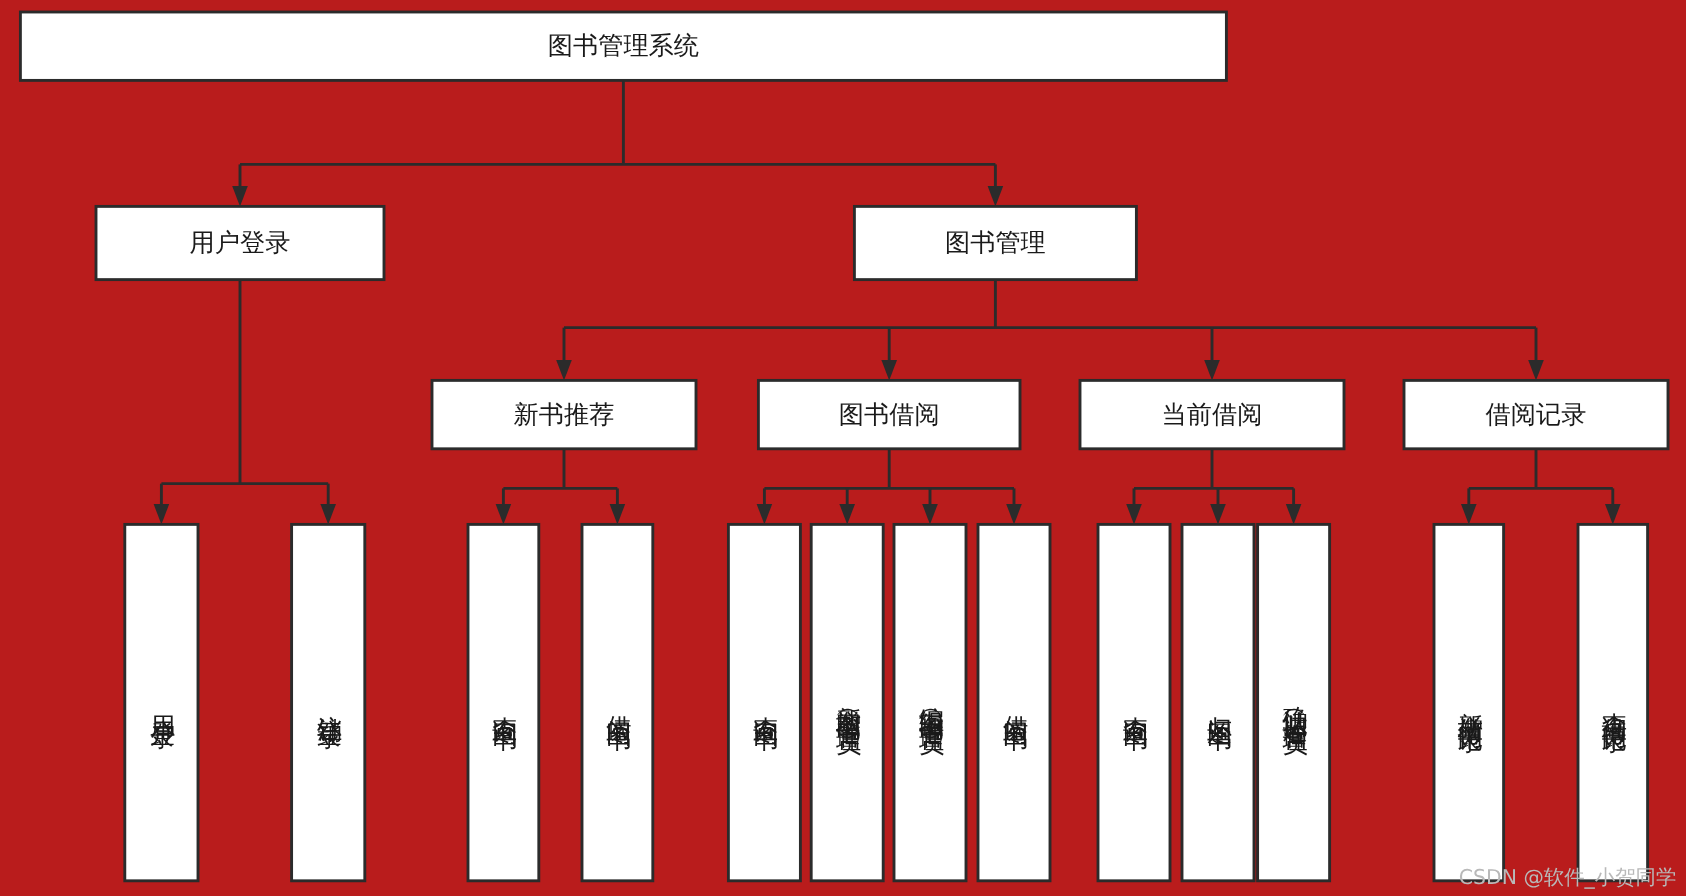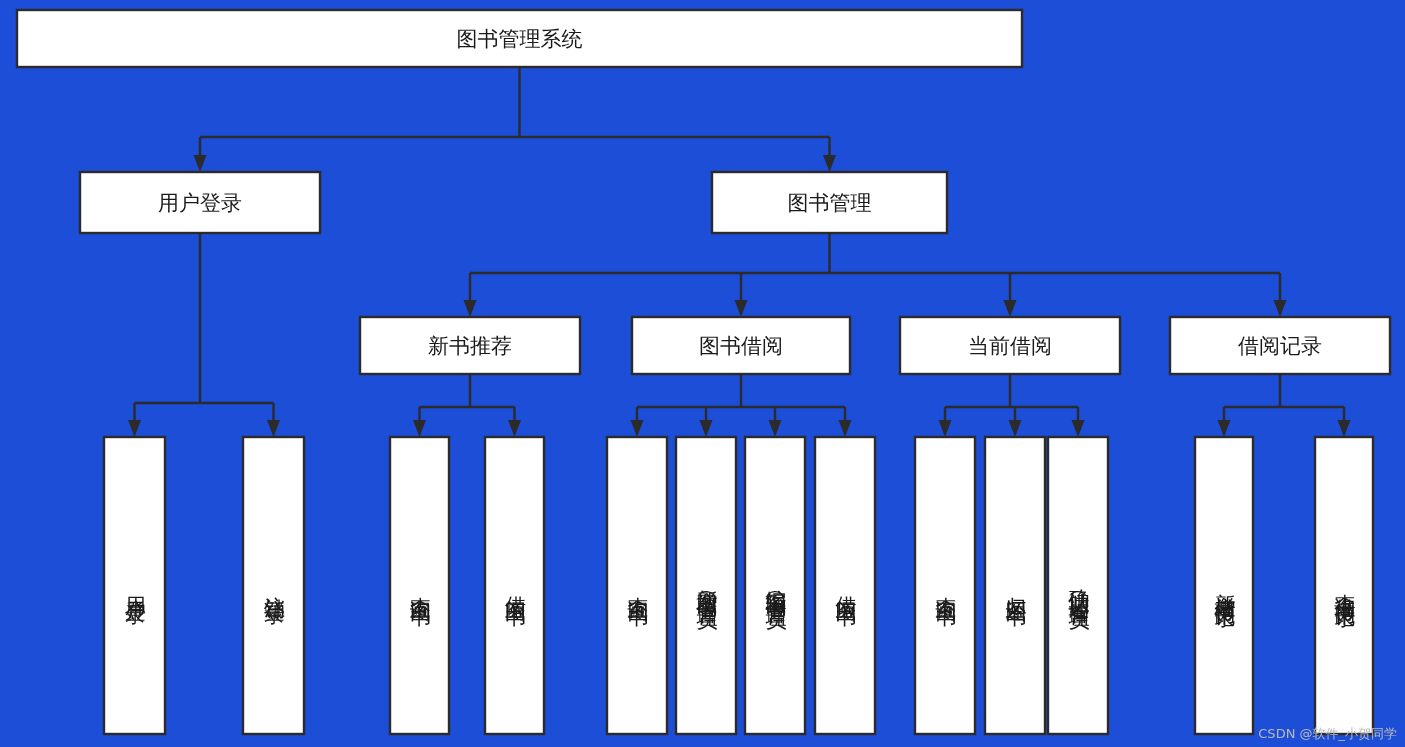--- a/index.html
+++ b/index.html
@@ -10,21 +10,21 @@
   body {
     width: 1405px;
     height: 747px;
     font-family: "DejaVu Sans", "Liberation Sans", sans-serif;
     overflow: hidden;
   }
   #diagram-root {
     position: relative;
     width: 1405px;
     height: 747px;
-    background: #1d4ed8;
+    background: #b91c1c;
   }
   svg.tree-canvas {
     position: absolute;
     left: 0;
     top: 0;
     width: 1405px;
     height: 747px;
     display: block;
   }
   .node-box {
@@ -55,21 +55,21 @@
     font-size: 21px;
     writing-mode: vertical-rl;
     glyph-orientation-vertical: 0;
     letter-spacing: 3px;
   }
   .watermark {
     position: absolute;
     right: 8px;
     bottom: 4px;
     font-family: "DejaVu Sans", "Liberation Sans", sans-serif;
-    font-size: 13px;
+    font-size: 17px;
     color: #b9b9b9;
     white-space: nowrap;
     pointer-events: none;
     user-select: none;
   }
 </style>
 </head>
 <body>
 
 <div id="diagram-root">

